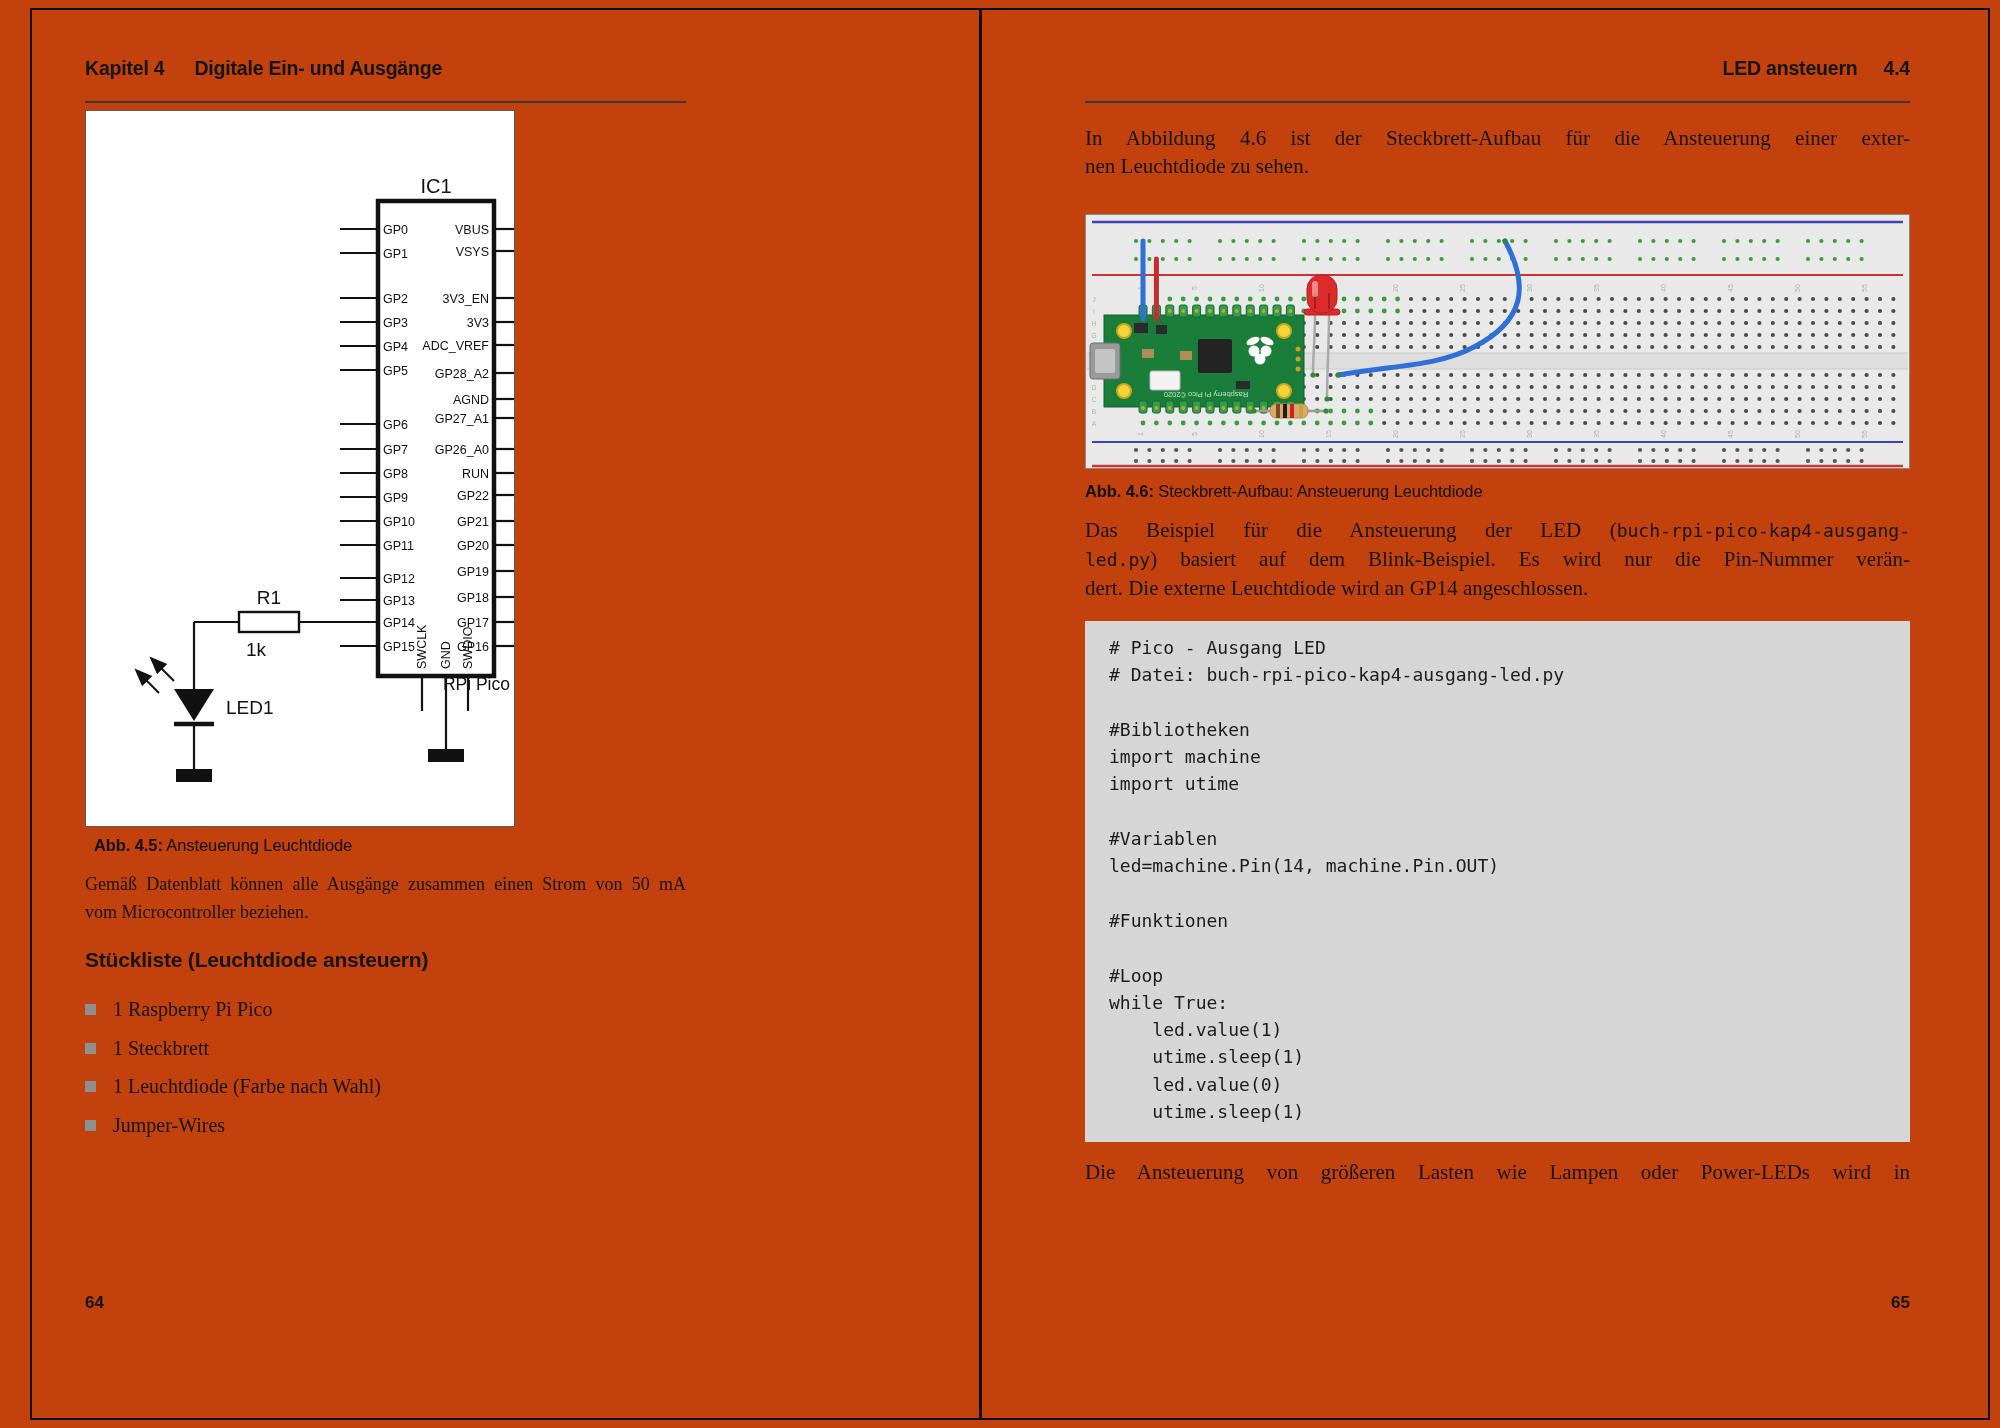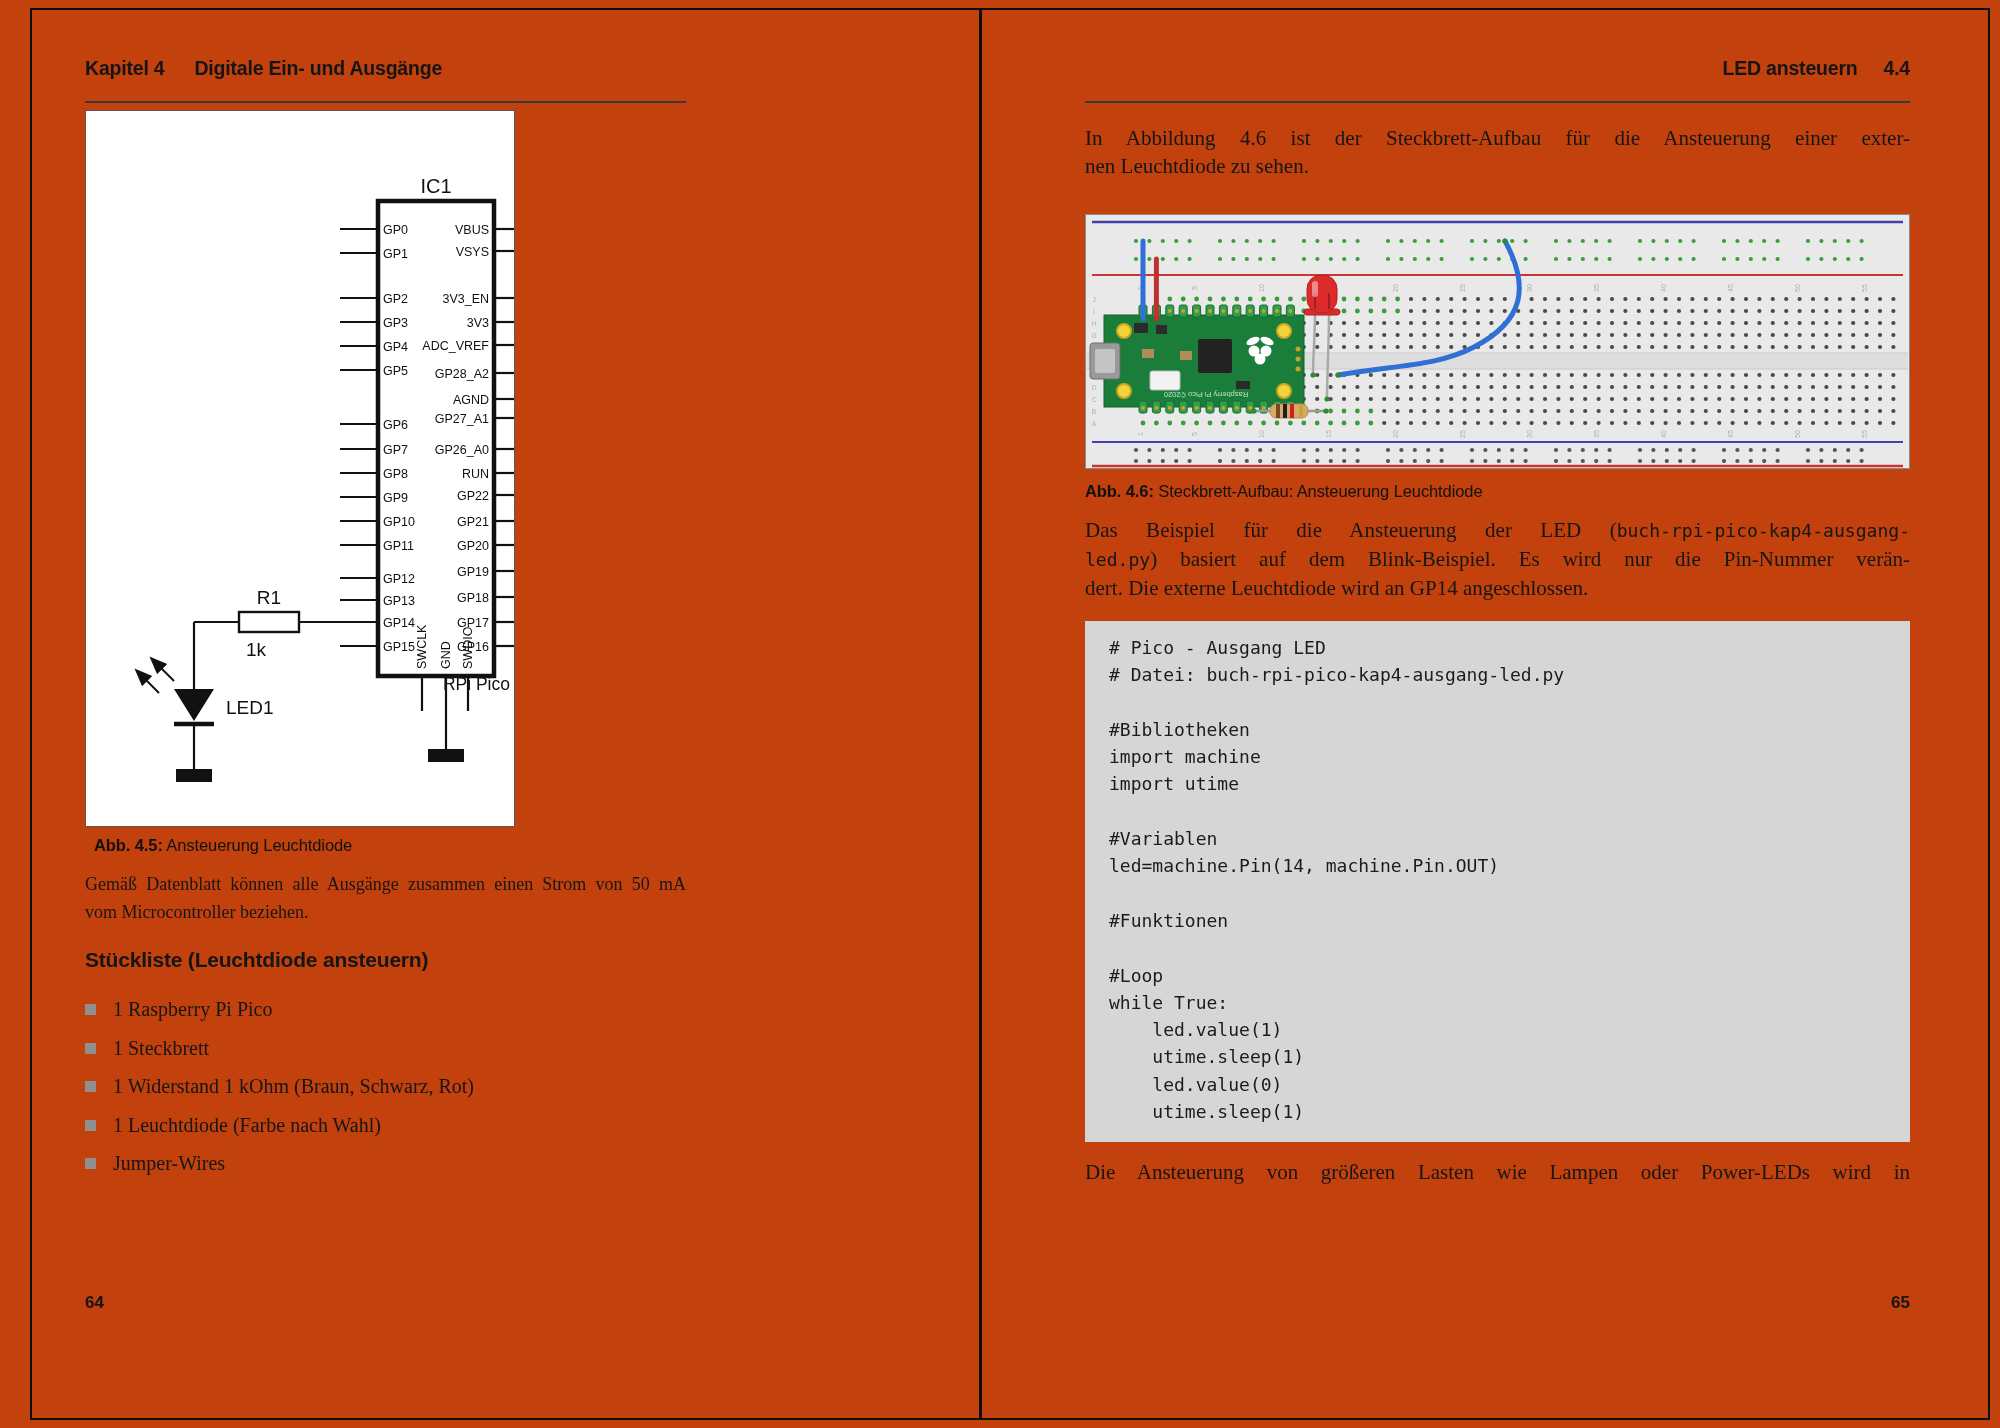--- a/index.html
+++ b/index.html
@@ -174,24 +174,20 @@
   <div class="parts-heading" style="left:85px;top:948px;">Stückliste (Leuchtdiode ansteuern)</div>
 
   <div id="parts" class="parts-list" style="left:85px;top:996px;width:601px;">
       <div class="part-item">
         <span class="bullet-square"></span>
         <span>1 Raspberry Pi Pico</span>
       </div>
       <div class="part-item">
         <span class="bullet-square"></span>
         <span>1 Steckbrett</span>
-      </div>
-      <div class="part-item">
-        <span class="bullet-square"></span>
-        <span>1 Widerstand 1 kOhm (Braun, Schwarz, Rot)</span>
       </div>
       <div class="part-item">
         <span class="bullet-square"></span>
         <span>1 Leuchtdiode (Farbe nach Wahl)</span>
       </div>
       <div class="part-item">
         <span class="bullet-square"></span>
         <span>Jumper-Wires</span>
       </div>
     </div>

